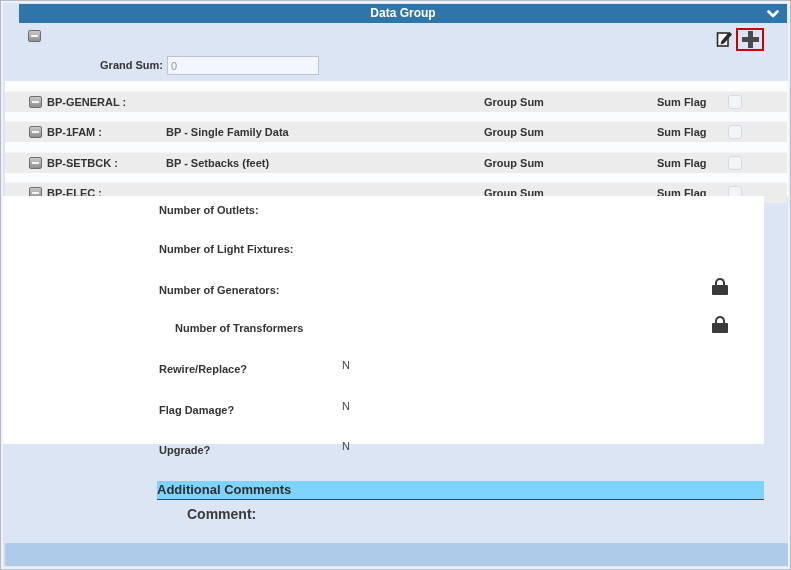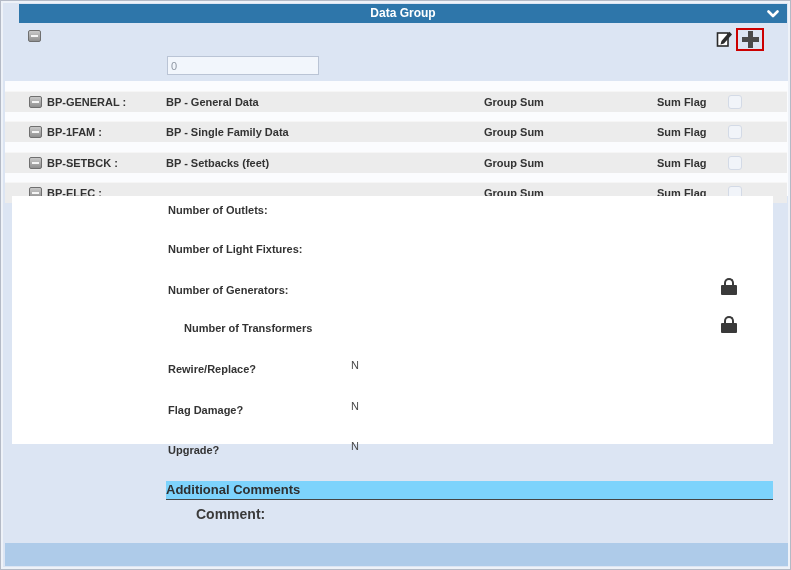--- a/index.html
+++ b/index.html
@@ -75,21 +75,21 @@
   .g-desc  { left:161px; }
   .g-sum   { left:479px; }
   .g-flag  { left:652px; }
   .g-check {
     position:absolute; left:723px; top:3px; width:14px; height:14px;
     background:#f1f4f9; border:1px solid #d3dae6; border-radius:3px;
     cursor:pointer;
   }
 
   
-  .detail-box { left:11px; top:195px; width:761px; height:248px; background:#ffffff; }
+  .detail-box { left:2px; top:195px; width:761px; height:248px; background:#ffffff; }
   .fld-label { position:absolute; left:156px; font-size:11px; font-weight:bold; color:#333; white-space:nowrap; }
   .fld-value { position:absolute; left:339px; font-size:11px; color:#4a4a4a; }
 
   
   .lock { position:absolute; left:709px; width:16px; height:17px; }
   .lock .shackle {
     position:absolute; left:3px; top:0; width:10px; height:9px;
     border:2.5px solid #3a3a3a; border-bottom:none;
     border-radius:5px 5px 0 0;
   }
@@ -127,28 +127,28 @@
 
   <svg class="edit-icon abs" viewBox="0 0 17 18">
     <rect x="1.5" y="3" width="10.5" height="13" fill="#ffffff" stroke="#2b2b2b" stroke-width="1.6"></rect>
     <path d="M4.5 14.5 L5.5 11 L13.5 1.8 L16 4.5 L8 13.6 Z" fill="#2b2b2b"></path>
   </svg>
 
   <div class="plus-box abs">
     <div class="plus-glyph"></div>
   </div>
 
+  <div class="gs-label abs">Grand Sum:</div>
   <input class="gs-input abs" value="0" style="">
 
   <div class="rows-area abs"></div>
 
   <div class="group-row" style="top:82px;">
     <div class="minus-btn"></div>
     <span class="g-code">BP-GENERAL :</span>
-    <span class="g-desc">BP - General Data</span>
     <span class="g-sum">Group Sum</span>
     <span class="g-flag">Sum Flag</span>
     <div class="g-check"></div>
   </div>
 
   <div class="group-row" style="top:112px;">
     <div class="minus-btn"></div>
     <span class="g-code">BP-1FAM :</span>
     <span class="g-desc">BP - Single Family Data</span>
     <span class="g-sum">Group Sum</span>

